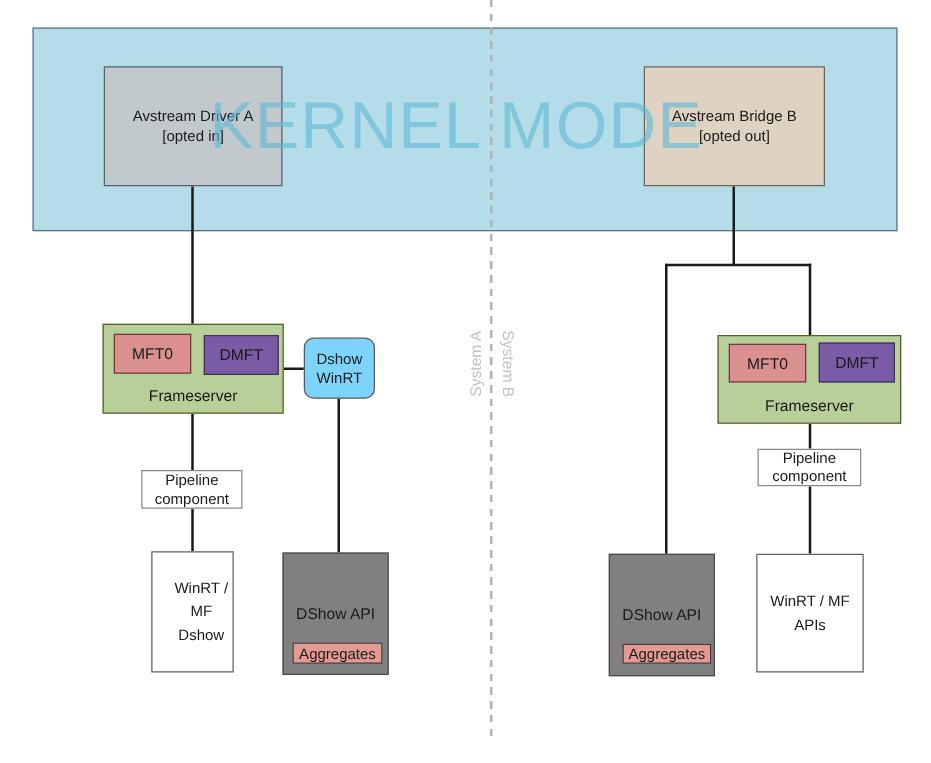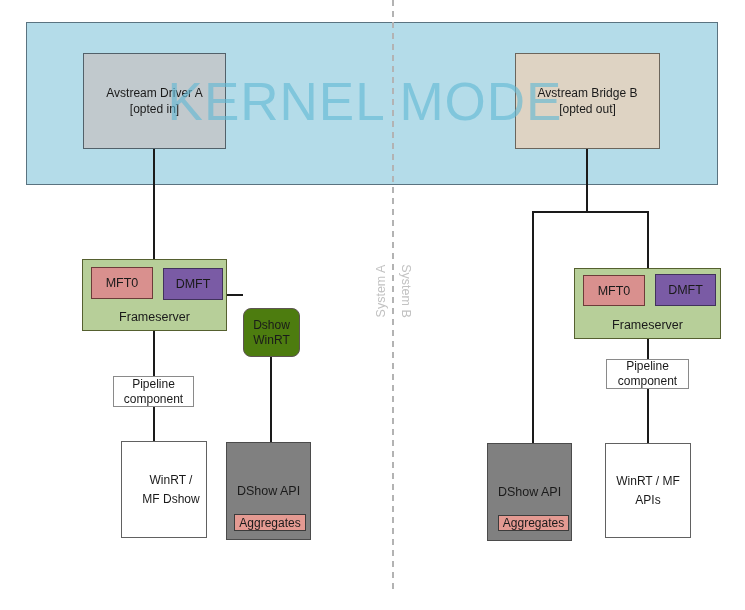--- a/index.html
+++ b/index.html
@@ -38,21 +38,21 @@
   #dmft-left{left:163px;top:268px;width:60px;height:32px;border:1px solid #41325c;}
   #mft0-right{left:583px;top:275px;width:62px;height:31px;border:1px solid #6d3b39;}
   #dmft-right{left:655px;top:274px;width:61px;height:32px;border:1px solid #41325c;}
   .chip{z-index:11;font-size:12.5px;}
   #bridge{left:243px;top:270px;width:57px;height:49px;border:1px solid #5e5552;
     border-radius:8px;line-height:15px;}
   #pipeline-left{left:113px;top:376px;width:81px;height:31px;background:#ffffff;
     border:1px solid #8a8a8a;line-height:15px;}
   #pipeline-right{left:606px;top:359px;width:83px;height:30px;background:#ffffff;
     border:1px solid #8a8a8a;line-height:15px;}
-  #winrt-left{left:121px;top:441px;width:86px;height:97px;background:#ffffff;
+  #winrt-left{left:121px;top:441px;width:66px;height:97px;background:#ffffff;
     border:1px solid #616161;line-height:19px;padding-left:14px;}
   #winrt-right{left:605px;top:443px;width:86px;height:95px;background:#ffffff;
     border:1px solid #616161;line-height:19px;}
   #dshowapi-left{left:226px;top:442px;width:85px;height:98px;border:1px solid #4b4b4b;
     font-size:12.5px;}
   #dshowapi-right{left:487px;top:443px;width:85px;height:98px;border:1px solid #4b4b4b;
     font-size:12.5px;}
   #agg-left{left:234px;top:514px;width:72px;height:17px;border:1px solid #3c3c3c;
     line-height:14px;z-index:12;}
   #agg-right{left:498px;top:515px;width:71px;height:16px;border:1px solid #3c3c3c;
@@ -97,21 +97,21 @@
   <div id="driver-a" class="box" style="background-color: rgb(193, 201, 205);">
     <div>Avstream Driver A</div>
     <div>[opted in]</div>
   </div>
 
   <div id="fs-left" class="box" style="background-color: rgb(183, 207, 153);"></div>
   <div id="mft0-left" class="box chip" style="background-color: rgb(217, 144, 142);">MFT0</div>
   <div id="dmft-left" class="box chip" style="background-color: rgb(122, 91, 165);">DMFT</div>
   <div id="fs-left-label" class="fs-label">Frameserver</div>
 
-  <div id="bridge" class="box" style="background-color: #4d7c0f; margin-top: 38px;">
+  <div id="bridge" class="box" style="background-color: #7dd3fc;">
     <div>Dshow</div>
     <div>WinRT</div>
   </div>
 
   <div id="pipeline-left" class="box">
     <div>Pipeline</div>
     <div>component</div>
   </div>
 
   <div id="winrt-left" class="box">

